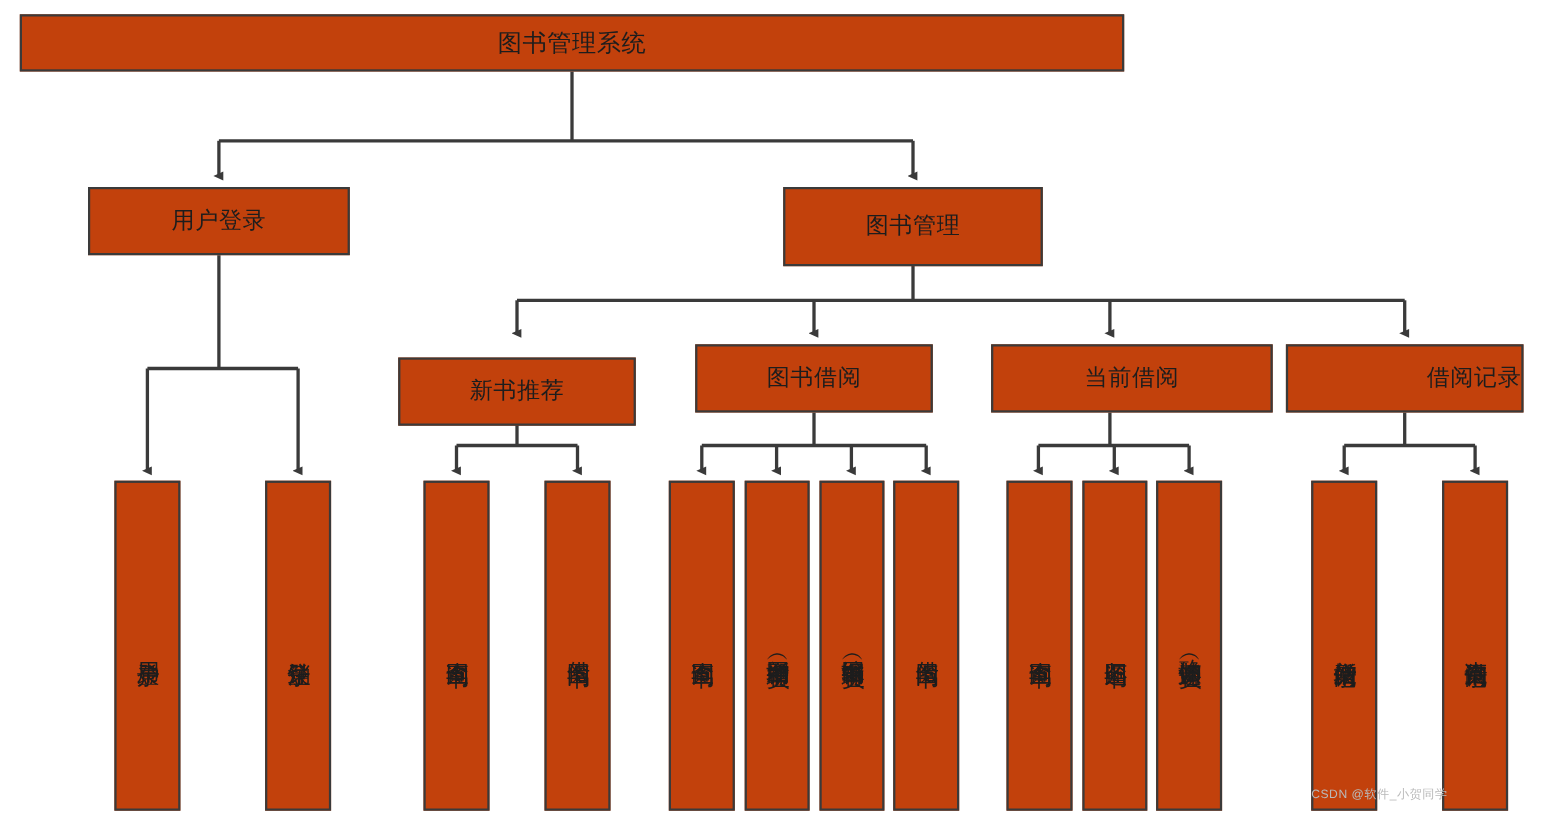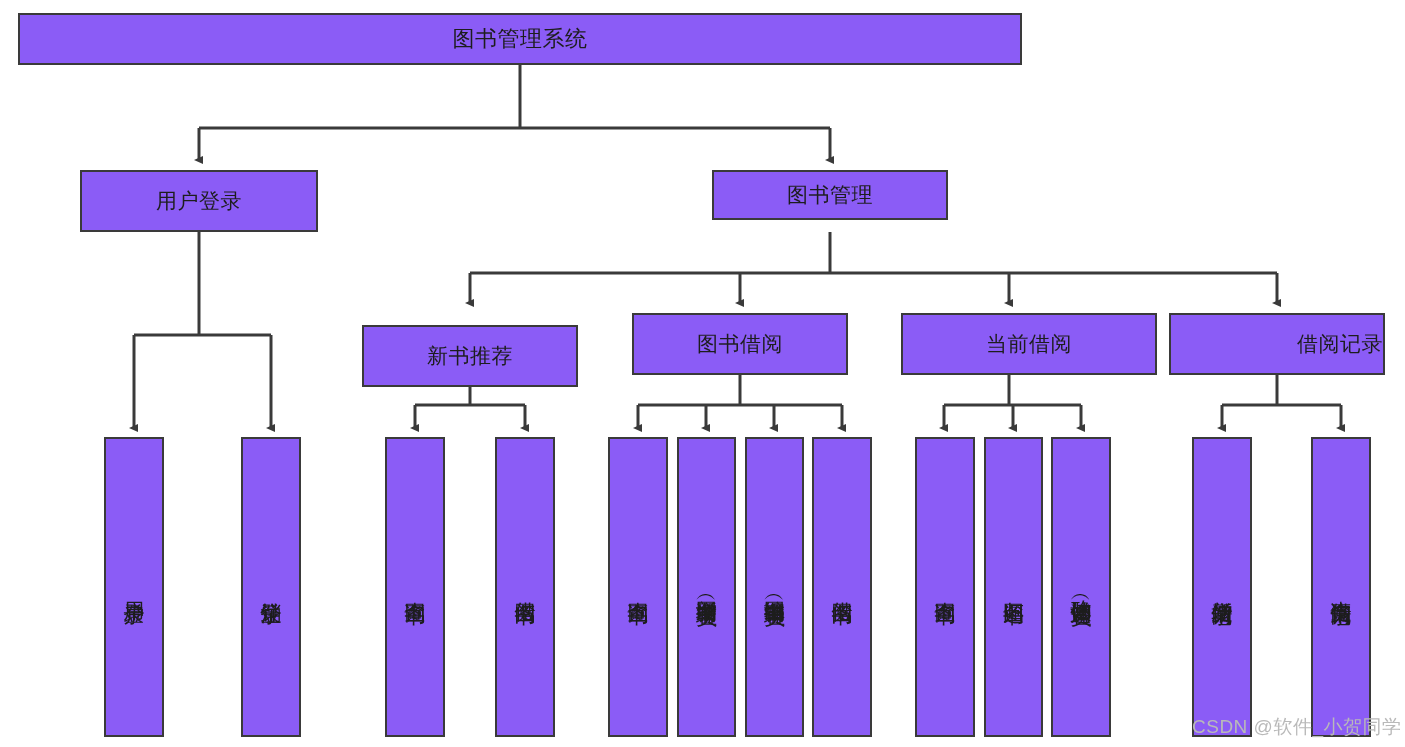--- a/index.html
+++ b/index.html
@@ -19,21 +19,21 @@
   #diagram-svg {
     position: absolute;
     left: 0;
     top: 0;
     width: 1405px;
     height: 747px;
   }
   .node {
     position: absolute;
     box-sizing: border-box;
-    background: #8b5cf6;
+    background: #c2410c;
     border: 2px solid #3a3a3a;
     display: flex;
     align-items: center;
     justify-content: center;
     color: #1d1d1d;
   }
   .node-label {
     display: block;
     text-align: center;
     line-height: 1.18;
@@ -59,21 +59,21 @@
     font-size: 21px;
     line-height: 1.04;
     letter-spacing: 1px;
     white-space: normal;
     max-height: 292px;
   }
   .watermark {
     position: absolute;
     left: 1192px;
     top: 714px;
-    font-size: 19px;
+    font-size: 11px;
     color: #b9b9b9;
     letter-spacing: 0.5px;
     white-space: nowrap;
     pointer-events: none;
     font-family: "Liberation Sans", "DejaVu Sans", sans-serif;
   }
 </style>
 </head>
 <body>
 
@@ -133,21 +133,21 @@
   </svg>
 
   <div class="node h root" style="left:18px; top:13px; width:1004px; height:52px;">
     <span class="node-label">图书管理系统</span>
   </div>
 
   <div class="node h" style="left:80px; top:170px; width:238px; height:62px;">
     <span class="node-label">用户登录</span>
   </div>
 
-  <div class="node h" style="left:712px; top:170px; width:236px; height:50px;">
+  <div class="node h" style="left:712px; top:170px; width:236px; height:72px;">
     <span class="node-label">图书管理</span>
   </div>
 
   <div class="node h" style="left:362px; top:313px; width:216px; height:62px;margin-top:12px;">
     <span class="node-label">新书推荐</span>
   </div>
 
   <div class="node h" style="left:632px; top:313px; width:216px; height:62px;">
     <span class="node-label">图书借阅</span>
   </div>

